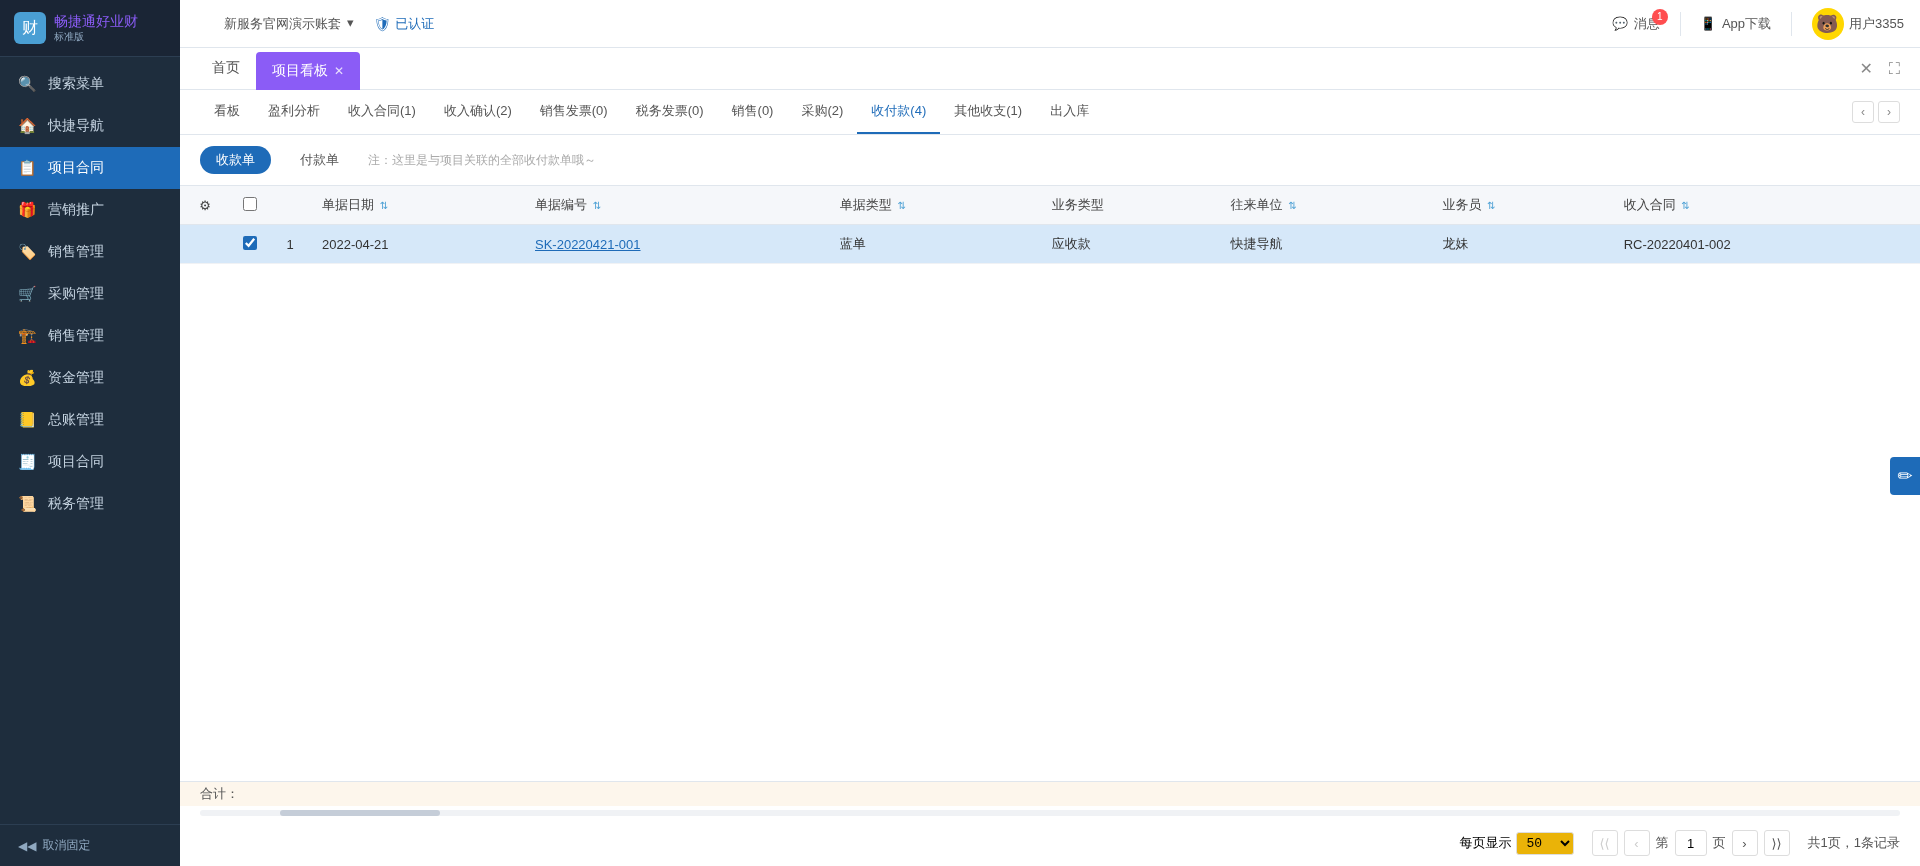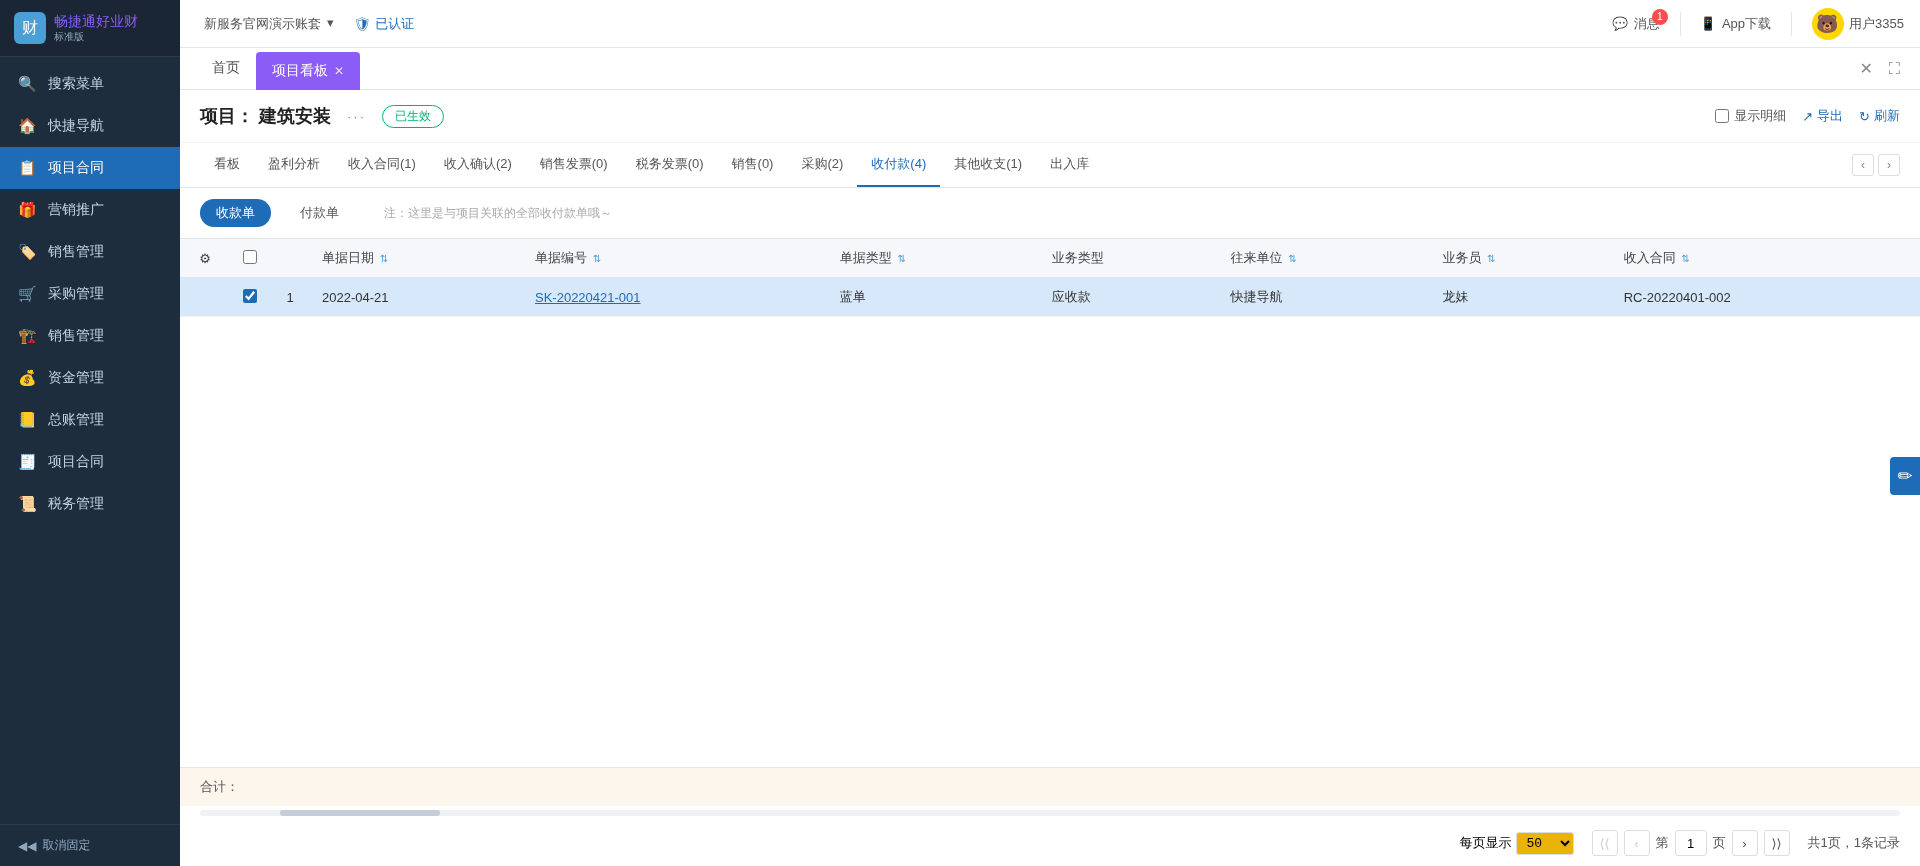--- a/index.html
+++ b/index.html
@@ -102,20 +102,21 @@
     }
     .account-selector {
       display: flex;
       align-items: flex-start;
       gap: 6px;
       color: #555;
       font-size: 13px;
       cursor: pointer;
       padding: 4px 8px;
       border-radius: 4px;
+      margin-left: 20px;
     }
     .verified-badge {
       display: flex;
       align-items: center;
       gap: 4px;
       color: #1e6bb8;
       font-size: 13px;
       margin-left: 12px;
     }
     .verified-badge .shield { color: #1e6bb8; font-size: 14px; }
@@ -334,21 +335,20 @@
       color: white;
     }
     .filter-btn.inactive {
       background: none;
       color: #555;
       border: 1px solid transparent;
     }
     .filter-note {
       color: #aaa;
       font-size: 12px;
-      margin-left: 16px;
     }
 
     
     .table-container {
       flex: 1;
       overflow: auto;
       padding: 0;
     }
     table {
       width: 100%;
@@ -384,21 +384,21 @@
     .link-text {
       color: #1e6bb8;
       cursor: pointer;
       text-decoration: underline;
     }
 
     
     .table-footer {
       background: #fdf6ec;
       border-top: 1px solid #e0e6ed;
-      padding: 10px 20px;
+      padding: 3px 20px;
       font-size: 13px;
       color: #555;
       flex-shrink: 0;
     }
 
     
     .scrollbar-track {
       height: 6px;
       background: #f0f2f5;
       margin: 4px 20px;
@@ -597,42 +597,20 @@
       <span class="tab-close">✕</span>
     </div>
     <div class="tab-bar-actions">
       <button class="tab-bar-btn">✕</button>
       <button class="tab-bar-btn">⛶</button>
     </div>
   </div>
 
   <div class="content">
 
-    <div class="project-header">
-      <span class="project-title">
-        <span>项目：</span>
-        <span>建筑安装</span>
-      </span>
-      <span class="project-more">···</span>
-      <span class="project-status">已生效</span>
-      <div class="project-actions">
-        <label>
-          <input type="checkbox" style="">
-          <span>显示明细</span>
-        </label>
-        <button class="project-action-btn">
-          <span>↗</span>
-          <span>导出</span>
-        </button>
-        <button class="project-action-btn">
-          <span>↻</span>
-          <span>刷新</span>
-        </button>
-      </div>
-    </div>
 
     <div class="sub-tabs">
       <div class="sub-tab">看板</div>
       <div class="sub-tab">盈利分析</div>
       <div class="sub-tab">收入合同(1)</div>
       <div class="sub-tab">收入确认(2)</div>
       <div class="sub-tab">销售发票(0)</div>
       <div class="sub-tab">税务发票(0)</div>
       <div class="sub-tab">销售(0)</div>
       <div class="sub-tab">采购(2)</div>

